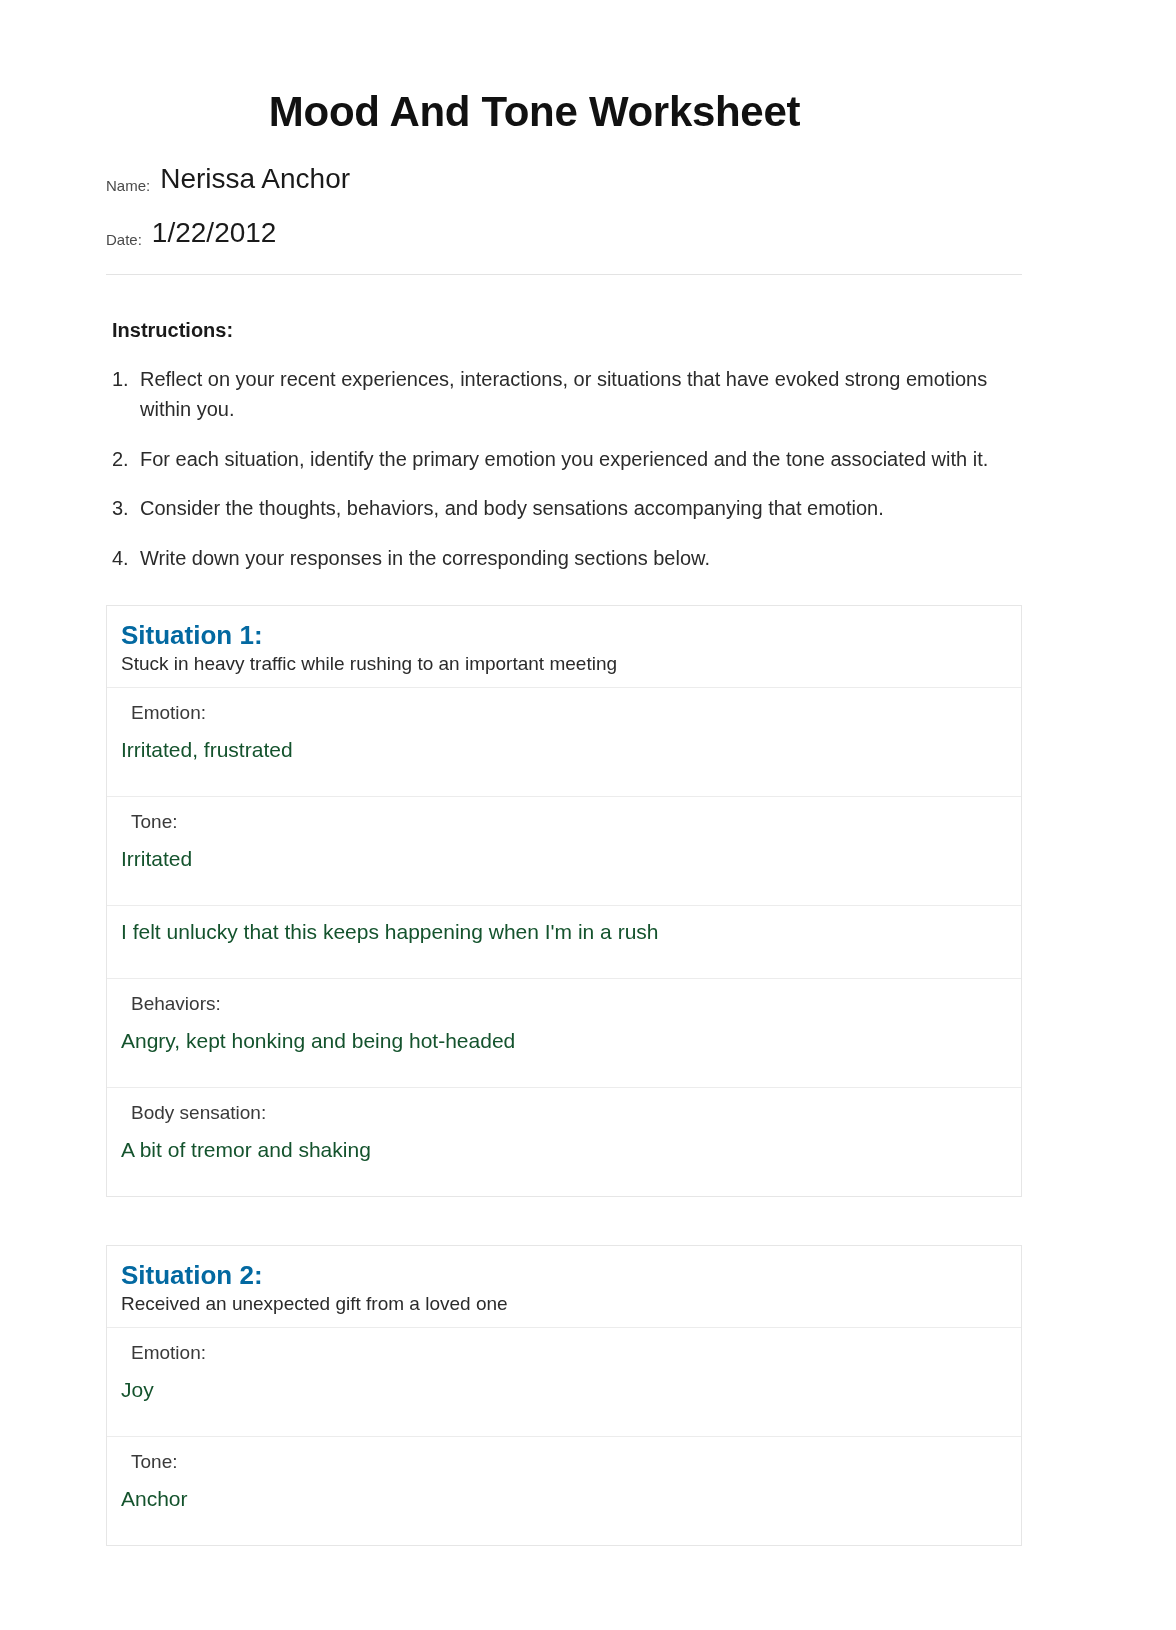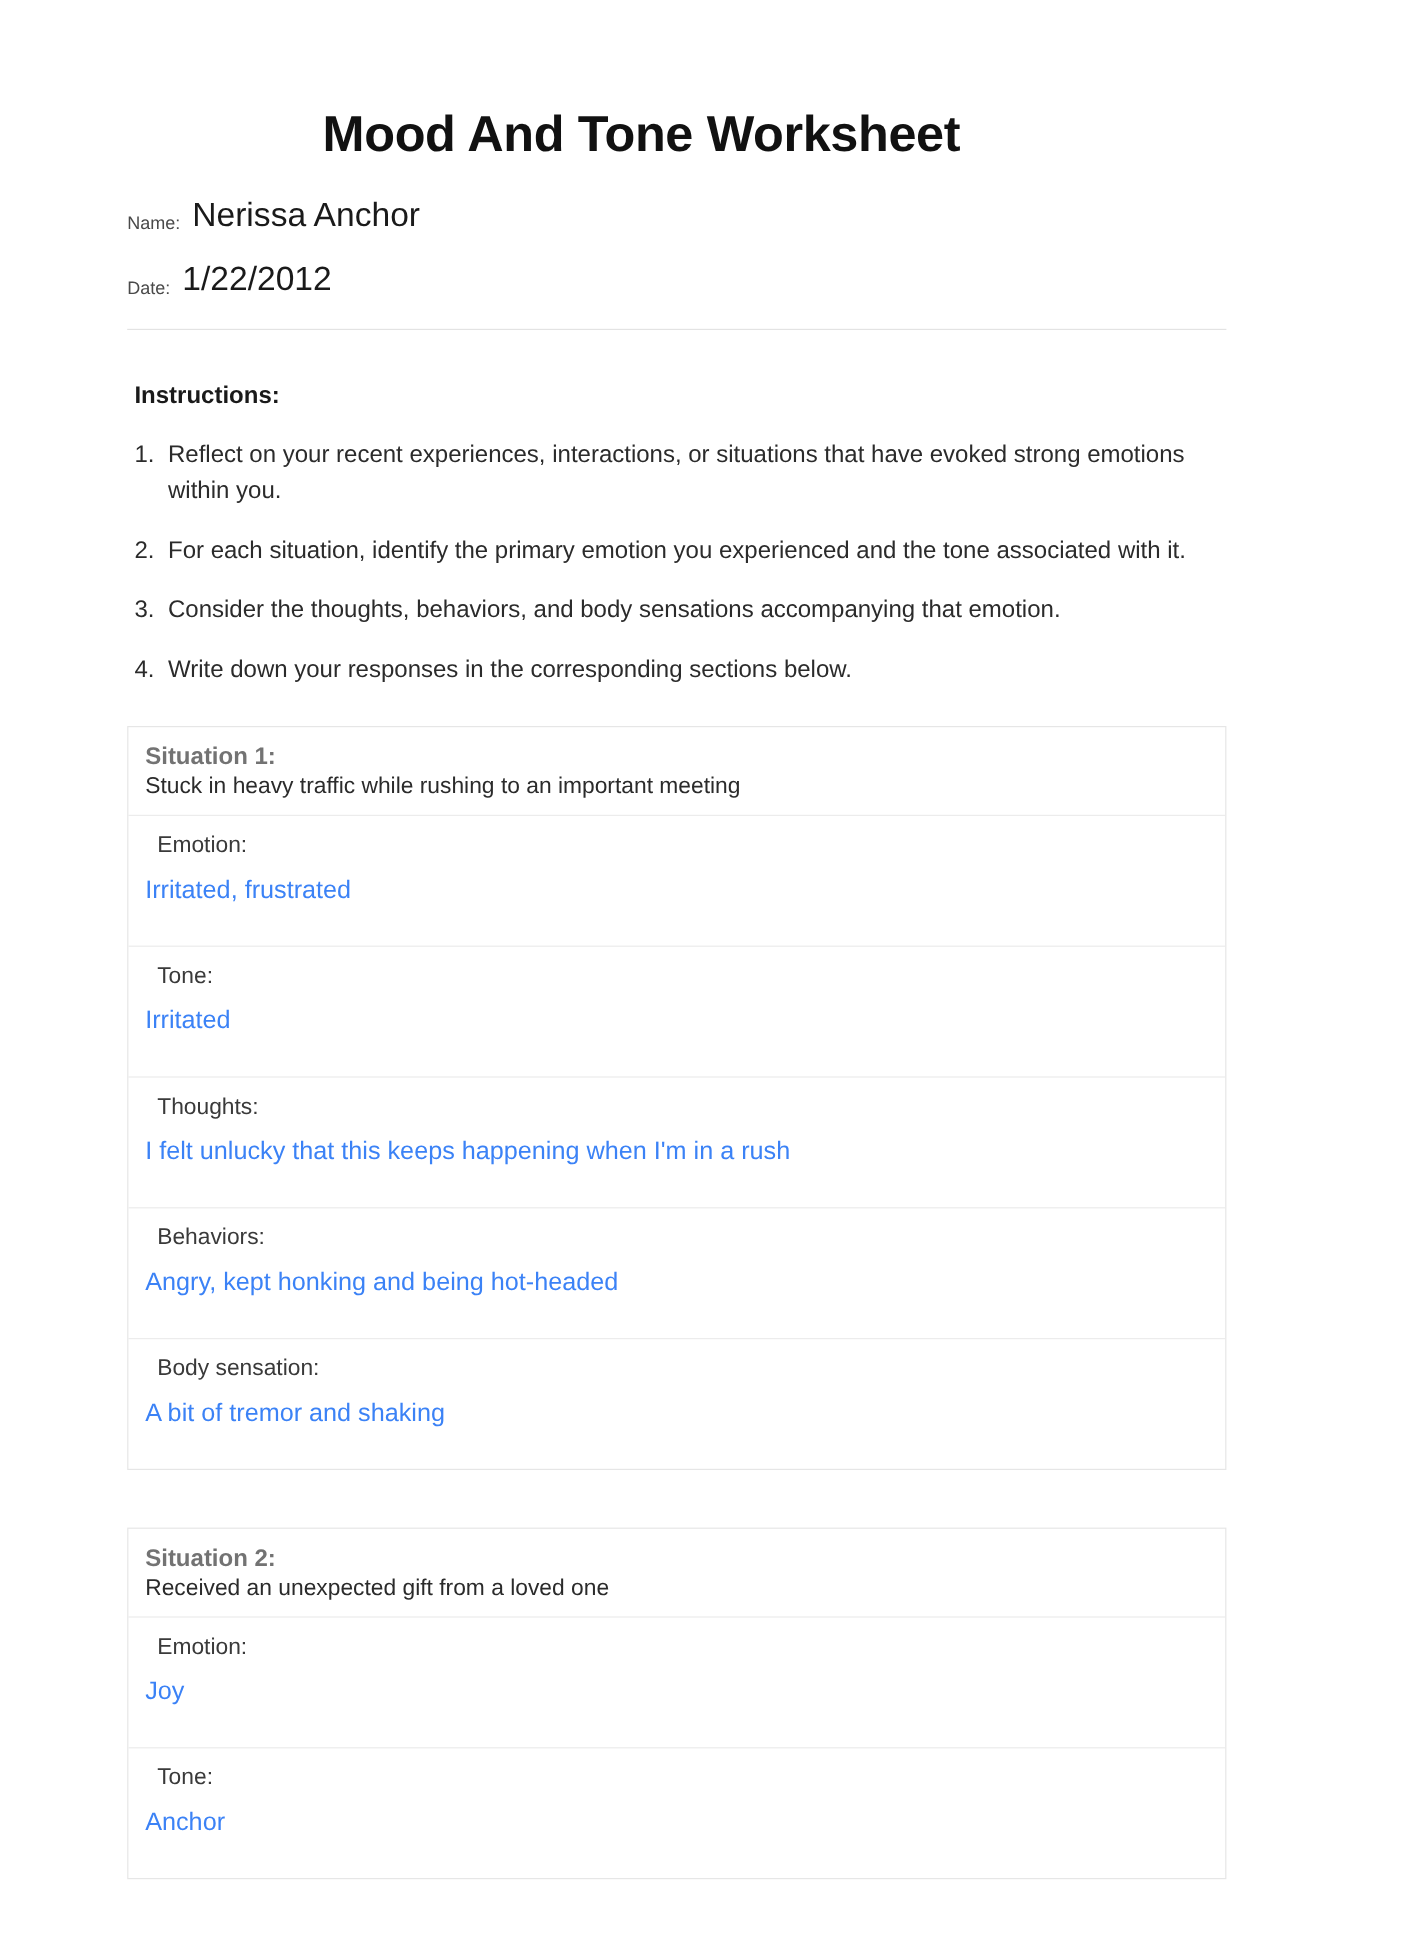--- a/index.html
+++ b/index.html
@@ -104,23 +104,23 @@
     border: 1px solid #e6e6e6;
     box-sizing: border-box;
     background: #ffffff;
     margin-bottom: 48px;
   }
   .card-header {
     padding: 14px 14px 12px 14px;
     border-bottom: 1px solid #ececec;
   }
   .card-header-title {
-    font-size: 20px;
+    font-size: 26px;
     font-weight: bold;
-    color: #737373;
+    color: #0369a1;
     margin-bottom: 2px;
   }
   .card-header-desc {
     font-size: 19px;
     color: #2b2b2b;
   }
   .card-row {
     border-bottom: 1px solid #ececec;
     padding: 14px 14px 34px 14px;
   }
@@ -128,21 +128,21 @@
     border-bottom: none;
   }
   .row-label {
     font-size: 19px;
     color: #3a3a3a;
     padding-left: 10px;
     margin-bottom: 14px;
   }
   .row-value {
     font-size: 21px;
-    color: #3b82f6;
+    color: #14532d;
   }
   .row-value:empty {
     min-height: 4px;
   }
 </style>
 </head>
 <body>
 
 <div class="page">
 
@@ -191,21 +191,20 @@
       </div>
       <div class="card-row">
         <div class="row-label">Emotion:</div>
         <div class="row-value">Irritated, frustrated</div>
       </div>
       <div class="card-row">
         <div class="row-label">Tone:</div>
         <div class="row-value">Irritated</div>
       </div>
       <div class="card-row">
-        <div class="row-label">Thoughts:</div>
         <div class="row-value">I felt unlucky that this keeps happening when I'm in a rush</div>
       </div>
       <div class="card-row">
         <div class="row-label">Behaviors:</div>
         <div class="row-value">Angry, kept honking and being hot-headed</div>
       </div>
       <div class="card-row">
         <div class="row-label">Body sensation:</div>
         <div class="row-value">A bit of tremor and shaking</div>
       </div>

